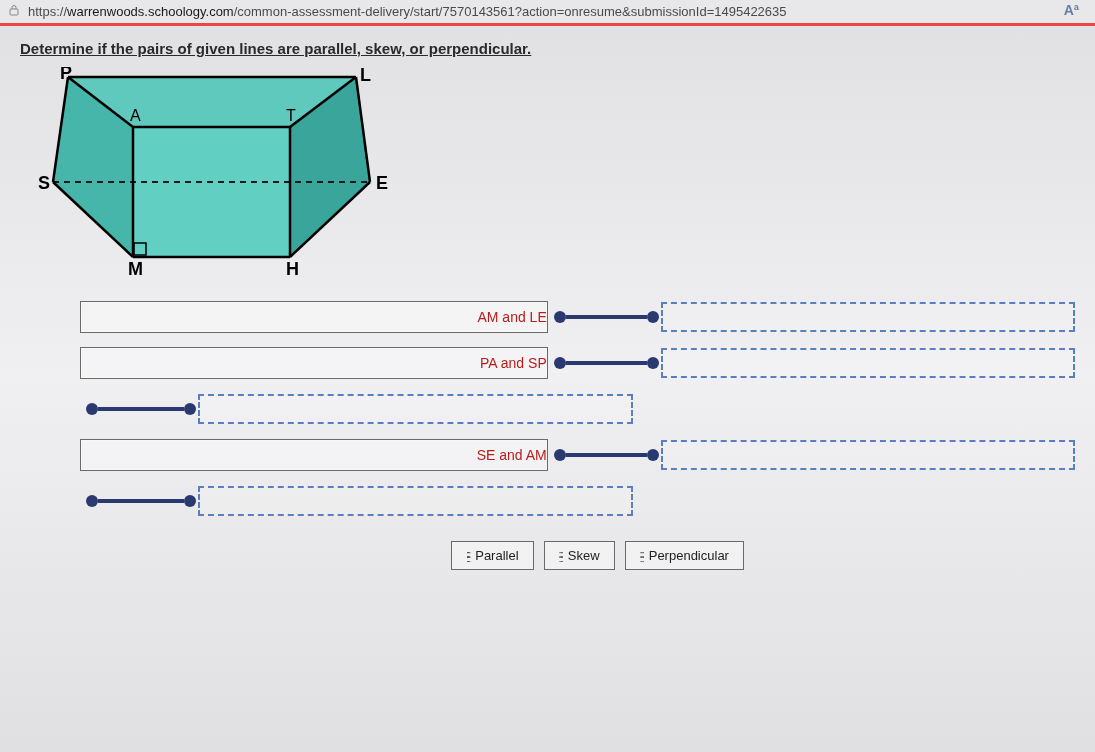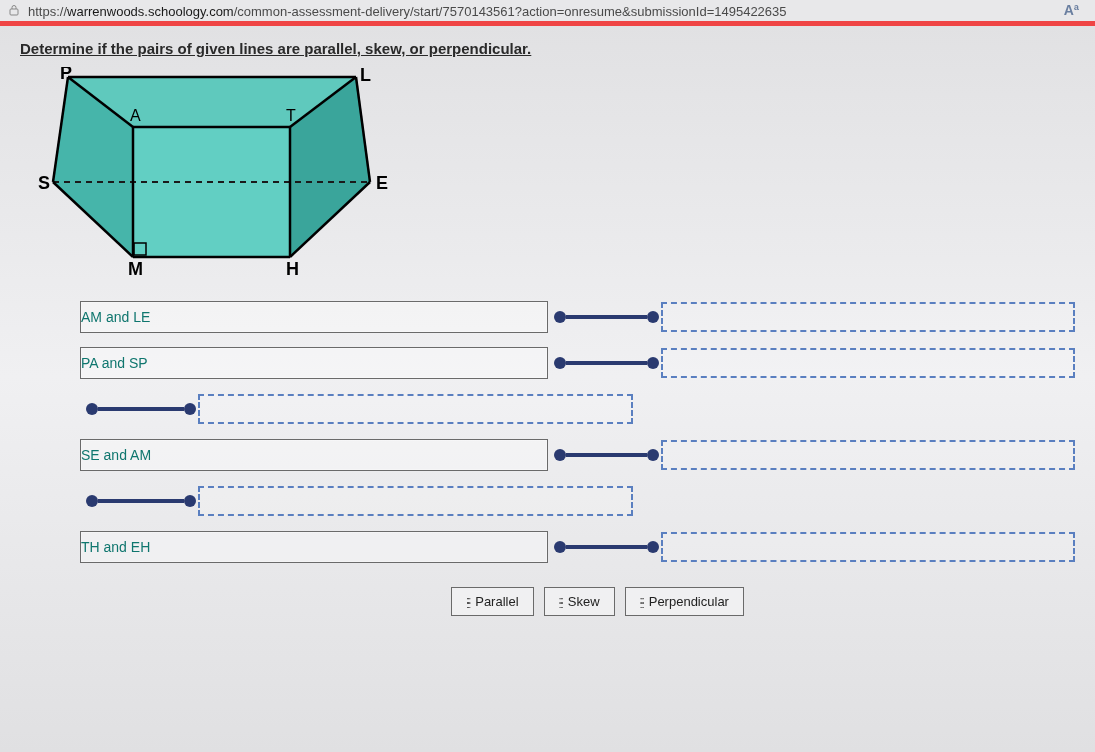--- a/index.html
+++ b/index.html
@@ -10,21 +10,21 @@
     height: 752px;
     overflow: hidden;
     position: relative;
   }
   .url-bar {
     display: flex;
     align-items: flex-start;
     padding: 4px 8px;
     font-size: 13px;
     color: #555;
-    border-bottom: 5px solid #ef4444;
+    border-bottom: 3px solid #ef4444;
     height: 26px;
     background: #e8e8ea;
   }
   .url-bar .lock {
     margin-right: 8px;
     color: #888;
     font-size: 12px;
   }
   .url-text {
     color: #4a4a4a;
@@ -63,23 +63,23 @@
     margin-bottom: 14px;
     height: 32px;
   }
   .prompt-box {
     width: 491px;
     height: 32px;
     border: 1px solid #6a6a6a;
     background: rgba(255,255,255,0.35);
     display: flex;
     align-items: center;
-    justify-content: flex-start;
+    justify-content: flex-end;
     font-size: 14px;
-    color: #0f766e;
+    color: #b91c1c;
     box-shadow: inset 0 0 0 1px rgba(255,255,255,0.3);
   }
   .connector {
     display: flex;
     align-items: center;
     margin: 0 2px 0 6px;
     width: 110px;
   }
   .node {
     width: 12px;
@@ -222,31 +222,20 @@
       <div class="drop-box"></div>
     </div>
     <div class="pair-row">
       <div class="connector">
           <div class="node"></div>
           <div class="line"></div>
           <div class="node"></div>
         </div>
       <div class="drop-box"></div>
     </div>
-    <div class="pair-row">
-      <div class="prompt-box">
-          <span>TH and EH</span>
-        </div>
-      <div class="connector">
-          <div class="node"></div>
-          <div class="line"></div>
-          <div class="node"></div>
-        </div>
-      <div class="drop-box"></div>
-    </div>
   </div>
 
   <div class="answer-bank">
     <div class="answer-chip">
       <span class="grip">:::<br>:::</span>
       <span>Parallel</span>
     </div>
     <div class="answer-chip">
       <span class="grip">:::<br>:::</span>
       <span>Skew</span>

